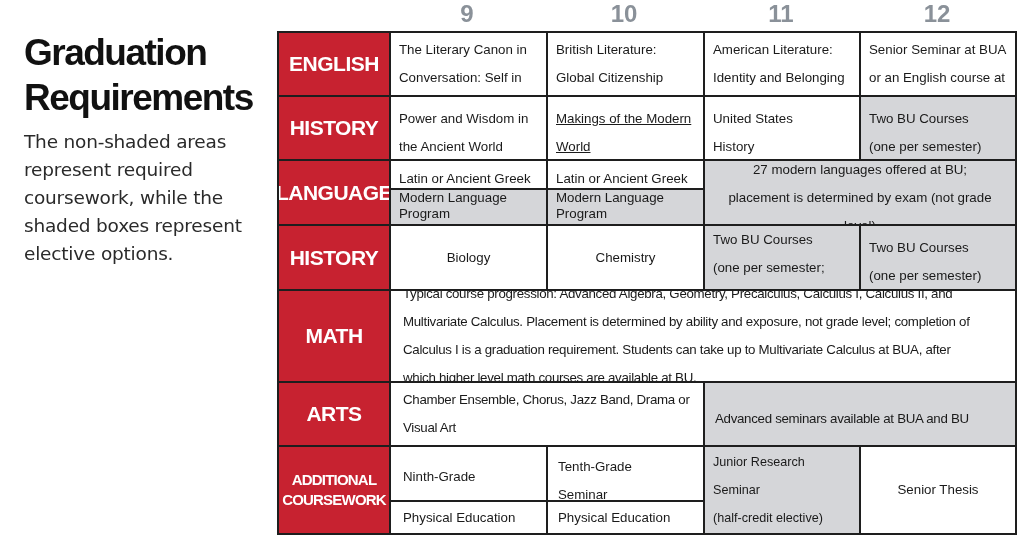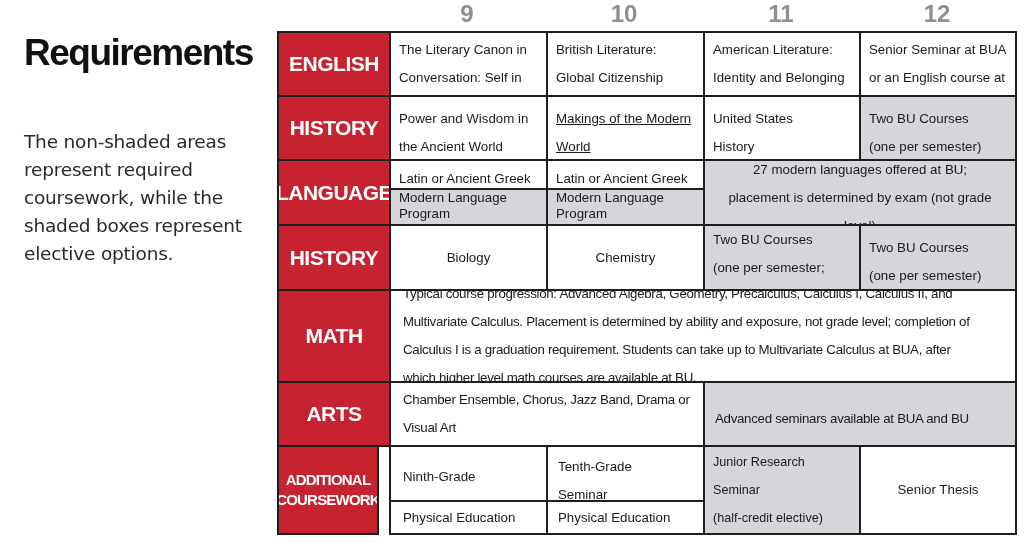--- a/index.html
+++ b/index.html
@@ -13,20 +13,21 @@
   .white { background:#ffffff; }
   .label { background:#c72230; color:#ffffff; display:flex; align-items:center; justify-content:center; text-align:center; font-weight:bold; font-size:21px; letter-spacing:-0.5px; border-color:#1e1e1e; padding:0; }
   .label.small { font-size:15px; line-height:20px; letter-spacing:-0.8px; }
   .vc { display:flex; align-items:center; }
   .hc { justify-content:center; text-align:center; }
 </style>
 </head>
 <body>
 
 <h1 class="title">
+  <span style="display:block">Graduation</span>
   <span style="display:block">Requirements</span>
 </h1>
 <div class="desc">The non-shaded areas represent required coursework, while the shaded boxes represent elective options.</div>
 
 <div class="grade" style="left:447px;">9</div>
 <div class="grade" style="left:604px;">10</div>
 <div class="grade" style="left:761px;">11</div>
 <div class="grade" style="left:917px;">12</div>
 
 <div>
@@ -66,21 +67,21 @@
     <span>(one per semester)</span>
   </div>
 
   <div class="cell label" style="left:277px;top:289px;width:114px;height:94px;">MATH</div>
   <div class="cell white vc" style="left:389px;top:289px;width:628px;height:94px;padding:0 40px 0 12px;letter-spacing:-0.3px;">Typical course progression: Advanced Algebra, Geometry, Precalculus, Calculus I, Calculus II, and Multivariate Calculus. Placement is determined by ability and exposure, not grade level; completion of Calculus I is a graduation requirement. Students can take up to Multivariate Calculus at BUA, after which higher level math courses are available at BU.</div>
 
   <div class="cell label" style="left:277px;top:381px;width:114px;height:66px;">ARTS</div>
   <div class="cell white vc" style="left:389px;top:381px;width:316px;height:66px;padding:0 12px;letter-spacing:-0.3px;">Chamber Ensemble, Chorus, Jazz Band, Drama or Visual Art</div>
   <div class="cell shade vc" style="left:703px;top:381px;width:314px;height:76px;padding:0 10px;letter-spacing:-0.3px;">Advanced seminars available at BUA and BU</div>
 
-  <div class="cell label small" style="left:277px;top:445px;width:102px;height:90px;flex-direction:column;">
+  <div class="cell label small" style="left:277px;top:445px;width:114px;height:90px;flex-direction:column;">
     <span>ADDITIONAL</span>
     <span>COURSEWORK</span>
   </div>
   <div class="cell white" style="left:389px;top:445px;width:159px;height:57px;padding:16px 12px 0 12px;padding-right:70px;">Ninth-Grade Seminar</div>
   <div class="cell white" style="left:546px;top:445px;width:159px;height:57px;padding:6px 10px 0 10px;padding-right:70px;">Tenth-Grade Seminar</div>
   <div class="cell white vc" style="left:389px;top:500px;width:159px;height:35px;padding:0 12px;">Physical Education</div>
   <div class="cell white vc" style="left:546px;top:500px;width:159px;height:35px;padding:0 10px;">Physical Education</div>
   <div class="cell shade" style="left:703px;top:445px;width:158px;height:90px;display:flex;flex-direction:column;justify-content:center;font-size:12.6px;">
     <span>Junior Research Seminar</span>
     <span>(half-credit elective)</span>

